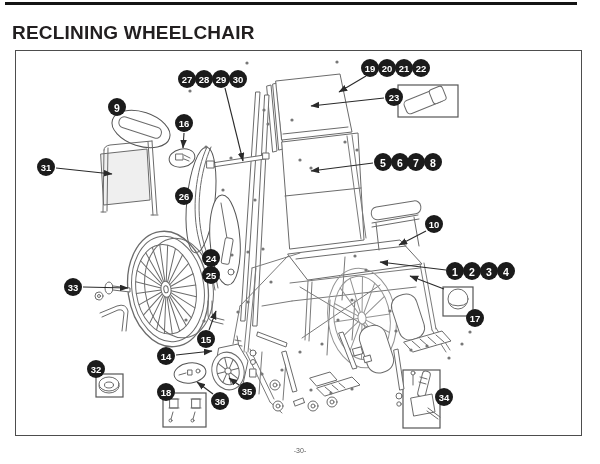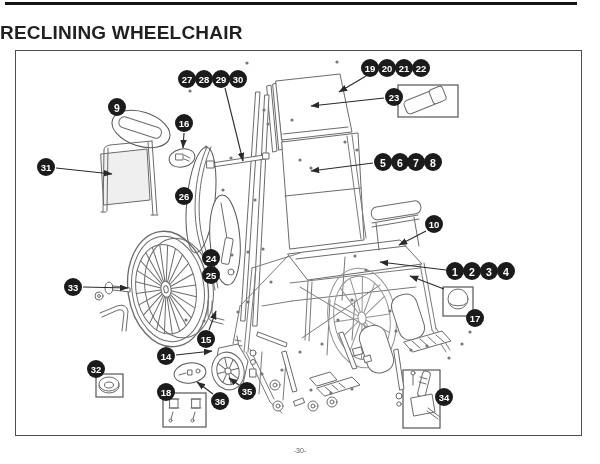--- a/index.html
+++ b/index.html
@@ -1,18 +1,18 @@
 <!DOCTYPE html>
 <html><head>
 <meta charset="utf-8">
 <style>
   html,body{margin:0;padding:0;background:#ffffff;}
   body{width:600px;height:464px;position:relative;font-family:"Liberation Sans",sans-serif;overflow:hidden;}
   .top-rule{position:absolute;left:5px;top:2px;width:572px;height:3px;background:#141414;}
-  .page-title{position:absolute;left:0;top:22px;font-size:19px;font-weight:bold;letter-spacing:.2px;color:#221f20;white-space:nowrap;}
+  .page-title{position:absolute;left:12px;top:22px;font-size:19px;font-weight:bold;letter-spacing:.2px;color:#221f20;white-space:nowrap;}
   .diagram-frame{position:absolute;left:15px;top:50px;width:565px;height:384px;border:1.5px solid #4d4d4d;background:#fff;}
   .page-number{position:absolute;left:0;top:447px;width:600px;text-align:center;font-size:7px;color:#5a5a5a;}
   svg#diagram-svg{position:absolute;left:0;top:0;}
 </style>
 </head>
 <body>
 
 <div class="top-rule"></div>
 <div class="page-title">RECLINING WHEELCHAIR</div>
 <div class="diagram-frame"></div>

